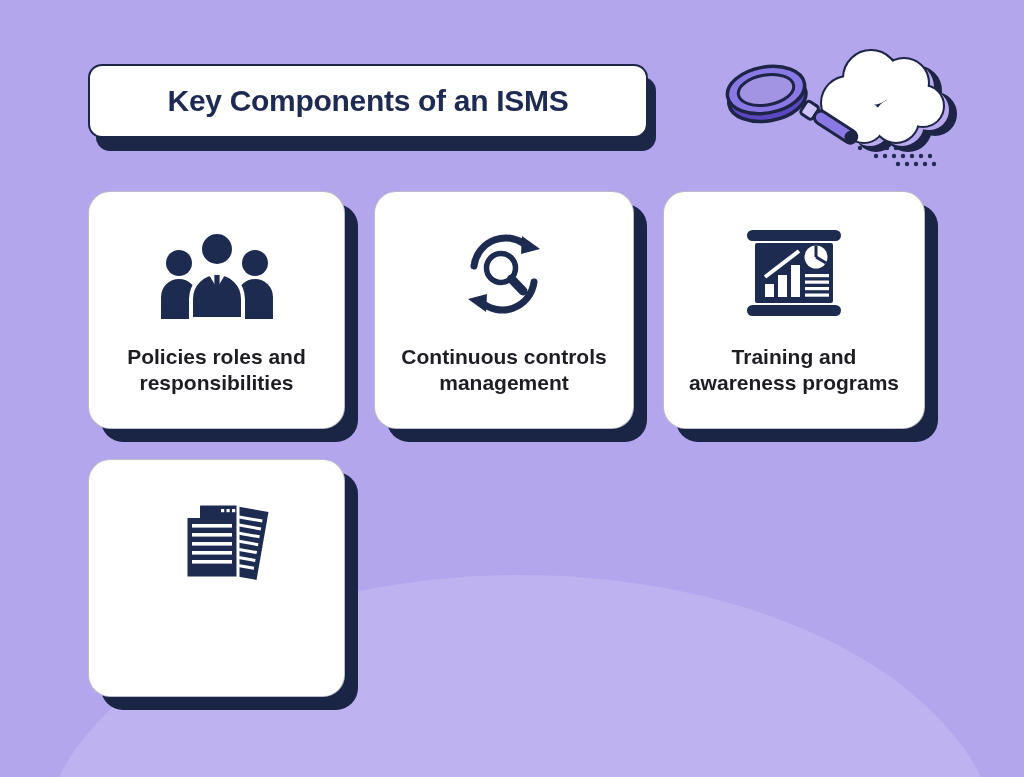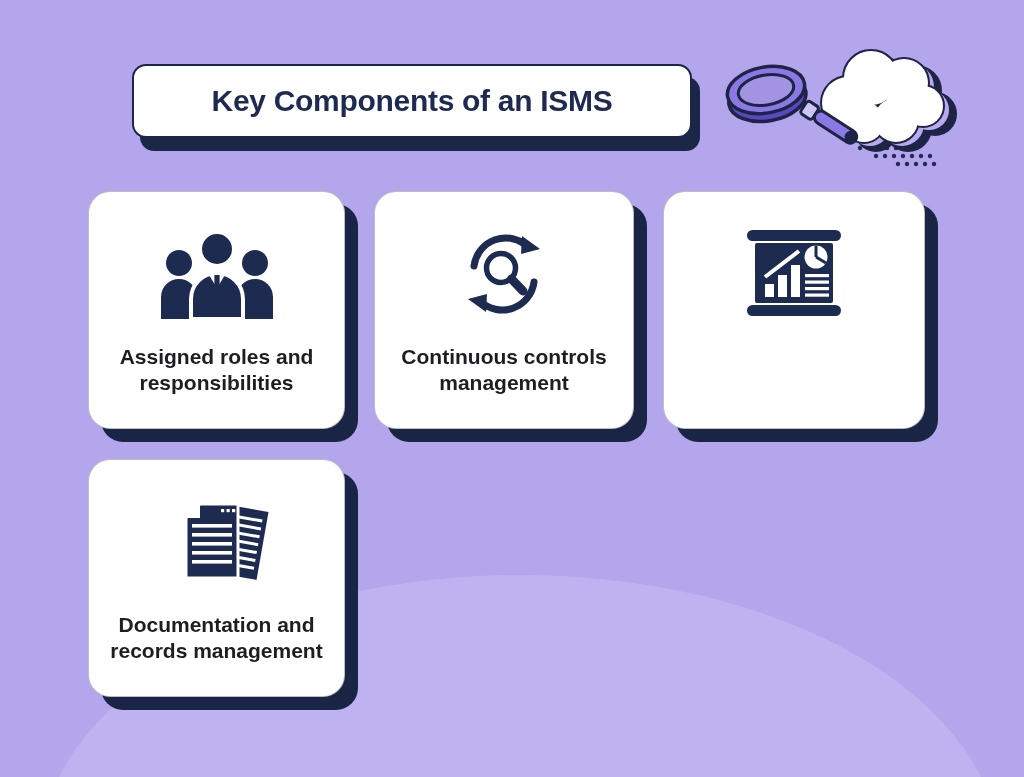--- a/index.html
+++ b/index.html
@@ -9,21 +9,21 @@
     background:#b3a6ec;
   }
   .bg-glow{
     position:absolute;left:40px;top:575px;width:960px;height:560px;
     background:#beb2f0;border-radius:50%;
   }
   .title-box{
     position:absolute;left:88px;top:64px;width:556px;height:70px;
     background:#ffffff;border:2px solid #1c2748;border-radius:14px;
     box-shadow:8px 13px 0 #1c2748;
-    display:flex;align-items:center;justify-content:center;margin-left:44px;
+    display:flex;align-items:center;justify-content:center;
   }
   .title-box h1{
     margin:0;font-size:30px;font-weight:700;color:#1e2a52;letter-spacing:-.3px;
   }
   .illustration{position:absolute;left:708px;top:28px;width:256px;height:150px;}
   .grid{
     position:absolute;left:88px;top:191px;width:838px;
     display:grid;grid-template-columns:257px 260px 262px;gap:30px 29px;
   }
   .card{
@@ -150,21 +150,21 @@
             <path d="M4,92 v-22 a18,18 0 0 1 36,0 v22 z"></path>
             <circle cx="98" cy="36" r="13"></circle>
             <path d="M80,92 v-22 a18,18 0 0 1 36,0 v22 z"></path>
           </g>
           <circle cx="60" cy="22" r="17" fill="#1d2b50" stroke="#ffffff" stroke-width="4"></circle>
           <path d="M34,92 v-20 a26,26 0 0 1 52,0 v20 z" fill="#1d2b50" stroke="#ffffff" stroke-width="4"></path>
           <polygon points="52,48 68,48 60,61" fill="#ffffff"></polygon>
           <rect x="57.4" y="48" width="5.2" height="23" fill="#1d2b50"></rect>
         </svg>
       </div>
-      <div class="card-label">Assigned roles and responsibilities</div>
+      <div class="card-label">Policies roles and responsibilities</div>
     </div>
 
     <div class="card">
       <div class="icon-box">
         <svg width="100" height="100" viewBox="0 0 100 100">
           <path d="M20,42 A32,32 0 0 1 74,23" fill="none" stroke="#1d2b50" stroke-width="7" stroke-linecap="round"></path>
           <polygon points="86,25 68,12 67,30" fill="#1d2b50"></polygon>
           <path d="M80,58 A32,32 0 0 1 26,77" fill="none" stroke="#1d2b50" stroke-width="7" stroke-linecap="round"></path>
           <polygon points="14,75 32,88 33,70" fill="#1d2b50"></polygon>
           <circle cx="47" cy="44" r="14.5" fill="none" stroke="#1d2b50" stroke-width="5.5"></circle>
@@ -186,20 +186,21 @@
           <rect x="52" y="41" width="9" height="32" fill="#ffffff"></rect>
           <circle cx="77" cy="33" r="11.5" fill="#ffffff"></circle>
           <line x1="77" y1="33" x2="77" y2="21.5" stroke="#1d2b50" stroke-width="3"></line>
           <line x1="77" y1="33" x2="87" y2="39" stroke="#1d2b50" stroke-width="3"></line>
           <rect x="66" y="50" width="24" height="3.2" fill="#ffffff"></rect>
           <rect x="66" y="56.5" width="24" height="3.2" fill="#ffffff"></rect>
           <rect x="66" y="63" width="24" height="3.2" fill="#ffffff"></rect>
           <rect x="66" y="69.5" width="24" height="3.2" fill="#ffffff"></rect>
         </svg>
       </div>
+      <div class="card-label">Training and awareness programs</div>
     </div>
 
     <div class="card">
       <div class="icon-box">
         <svg width="110" height="100" viewBox="0 0 110 100">
           <g transform="rotate(10 78 52)">
             <rect x="52" y="14" width="50" height="72" fill="#1d2b50" stroke="#ffffff" stroke-width="3"></rect>
             <g fill="#ffffff">
               <rect x="58" y="24" width="38" height="3"></rect>
                 <rect x="58" y="32" width="38" height="3"></rect>
@@ -217,17 +218,16 @@
               <rect x="64.5" y="17" width="3.2" height="3.2"></rect>
               <rect x="70" y="17" width="3.2" height="3.2"></rect>
             <rect x="30" y="32" width="40" height="3.6"></rect>
               <rect x="30" y="41" width="40" height="3.6"></rect>
             <rect x="30" y="50" width="40" height="3.6"></rect>
               <rect x="30" y="59" width="40" height="3.6"></rect>
             <rect x="30" y="68" width="40" height="3.6"></rect>
           </g>
         </svg>
       </div>
-      <div class="card-label">Documentation and records management</div>
     </div>
 
   </div>
 </div>
 
 </body></html>

